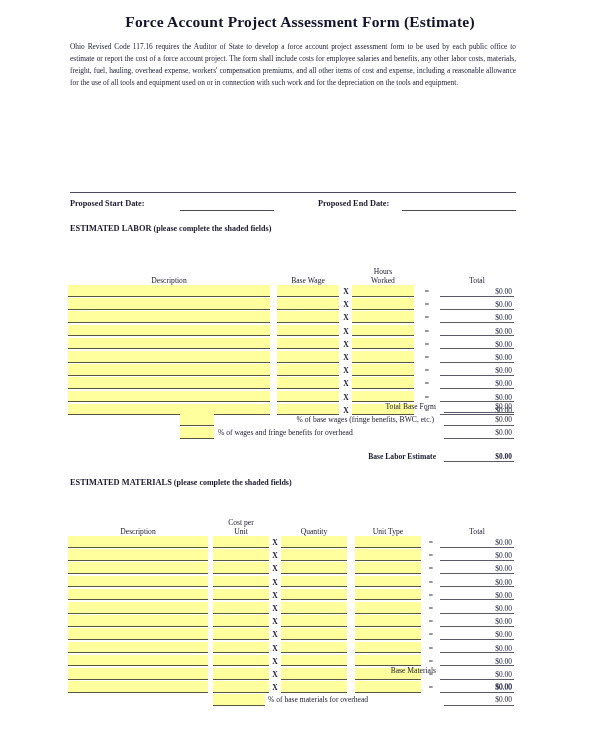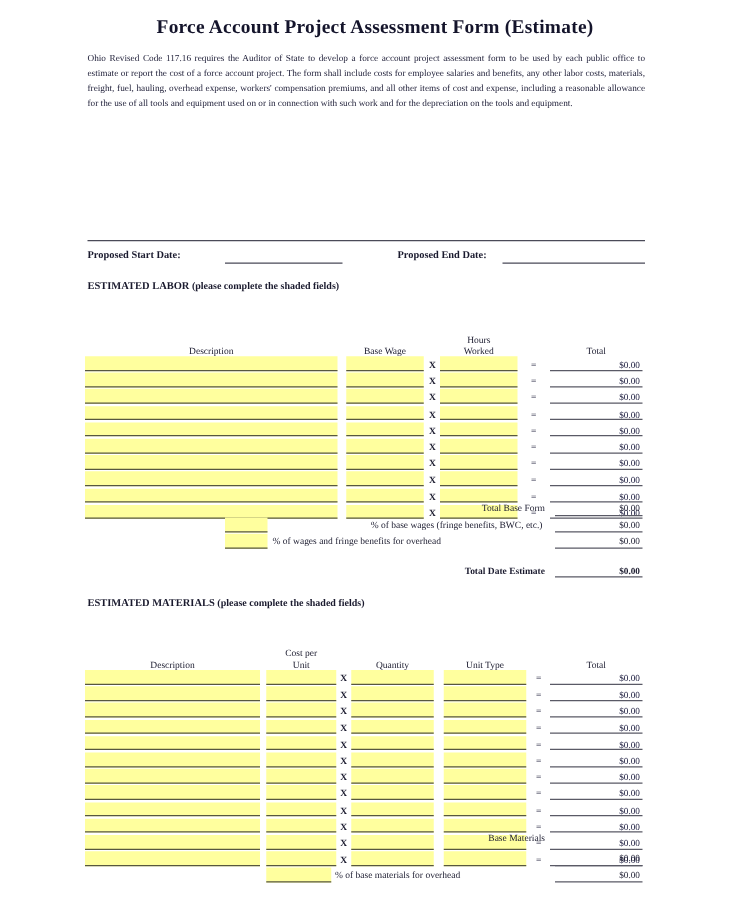--- a/index.html
+++ b/index.html
@@ -242,21 +242,21 @@
       <div class="sum-label" style="left:240px; width:196px; top:394px; text-align:right;">Total Base Form</div>
       <div class="sum-value" style="left:444px; width:70px; top:393px; height:11.6px; line-height:12px;">$0.00</div>
       <div class="pct-box" style="left:180px; width:34px; top:406px; height:11.6px;"></div>
       <div class="sum-label" style="left:234px; width:200px; top:407px; text-align:right;">% of base wages (fringe benefits, BWC, etc.)</div>
       <div class="sum-value" style="left:444px; width:70px; top:406px; height:11.6px; line-height:12px;">$0.00</div>
       <div class="pct-box" style="left:180px; width:34px; top:419px; height:11.6px;"></div>
       <div class="sum-label" style="left:218px; width:200px; top:420px; text-align:left;">% of wages and fringe benefits for overhead</div>
       <div class="sum-value" style="left:444px; width:70px; top:419px; height:11.6px; line-height:12px;">$0.00</div>
     </div>
 
-  <div class="sum-label bold" style="left:240px; width:196px; top:444px;">Total Date Estimate</div>
+  <div class="sum-label bold" style="left:240px; width:196px; top:444px;">Base Labor Estimate</div>
   <div class="sum-value bold" style="left:444px; width:70px; top:444px;">$0.00</div>
 
   <div class="section-head" style="top:470px;">
     <b>ESTIMATED MATERIALS</b><i> (please complete the shaded fields)</i>
   </div>
 
   <div class="tbl">
     <div class="colhead" style="left:68px; width:140px; top:496px;">Description</div>
     <div class="colhead" style="left:213px; width:56px; top:487px;">Cost per</div>
     <div class="colhead" style="left:213px; width:56px; top:496px;">Unit</div>

